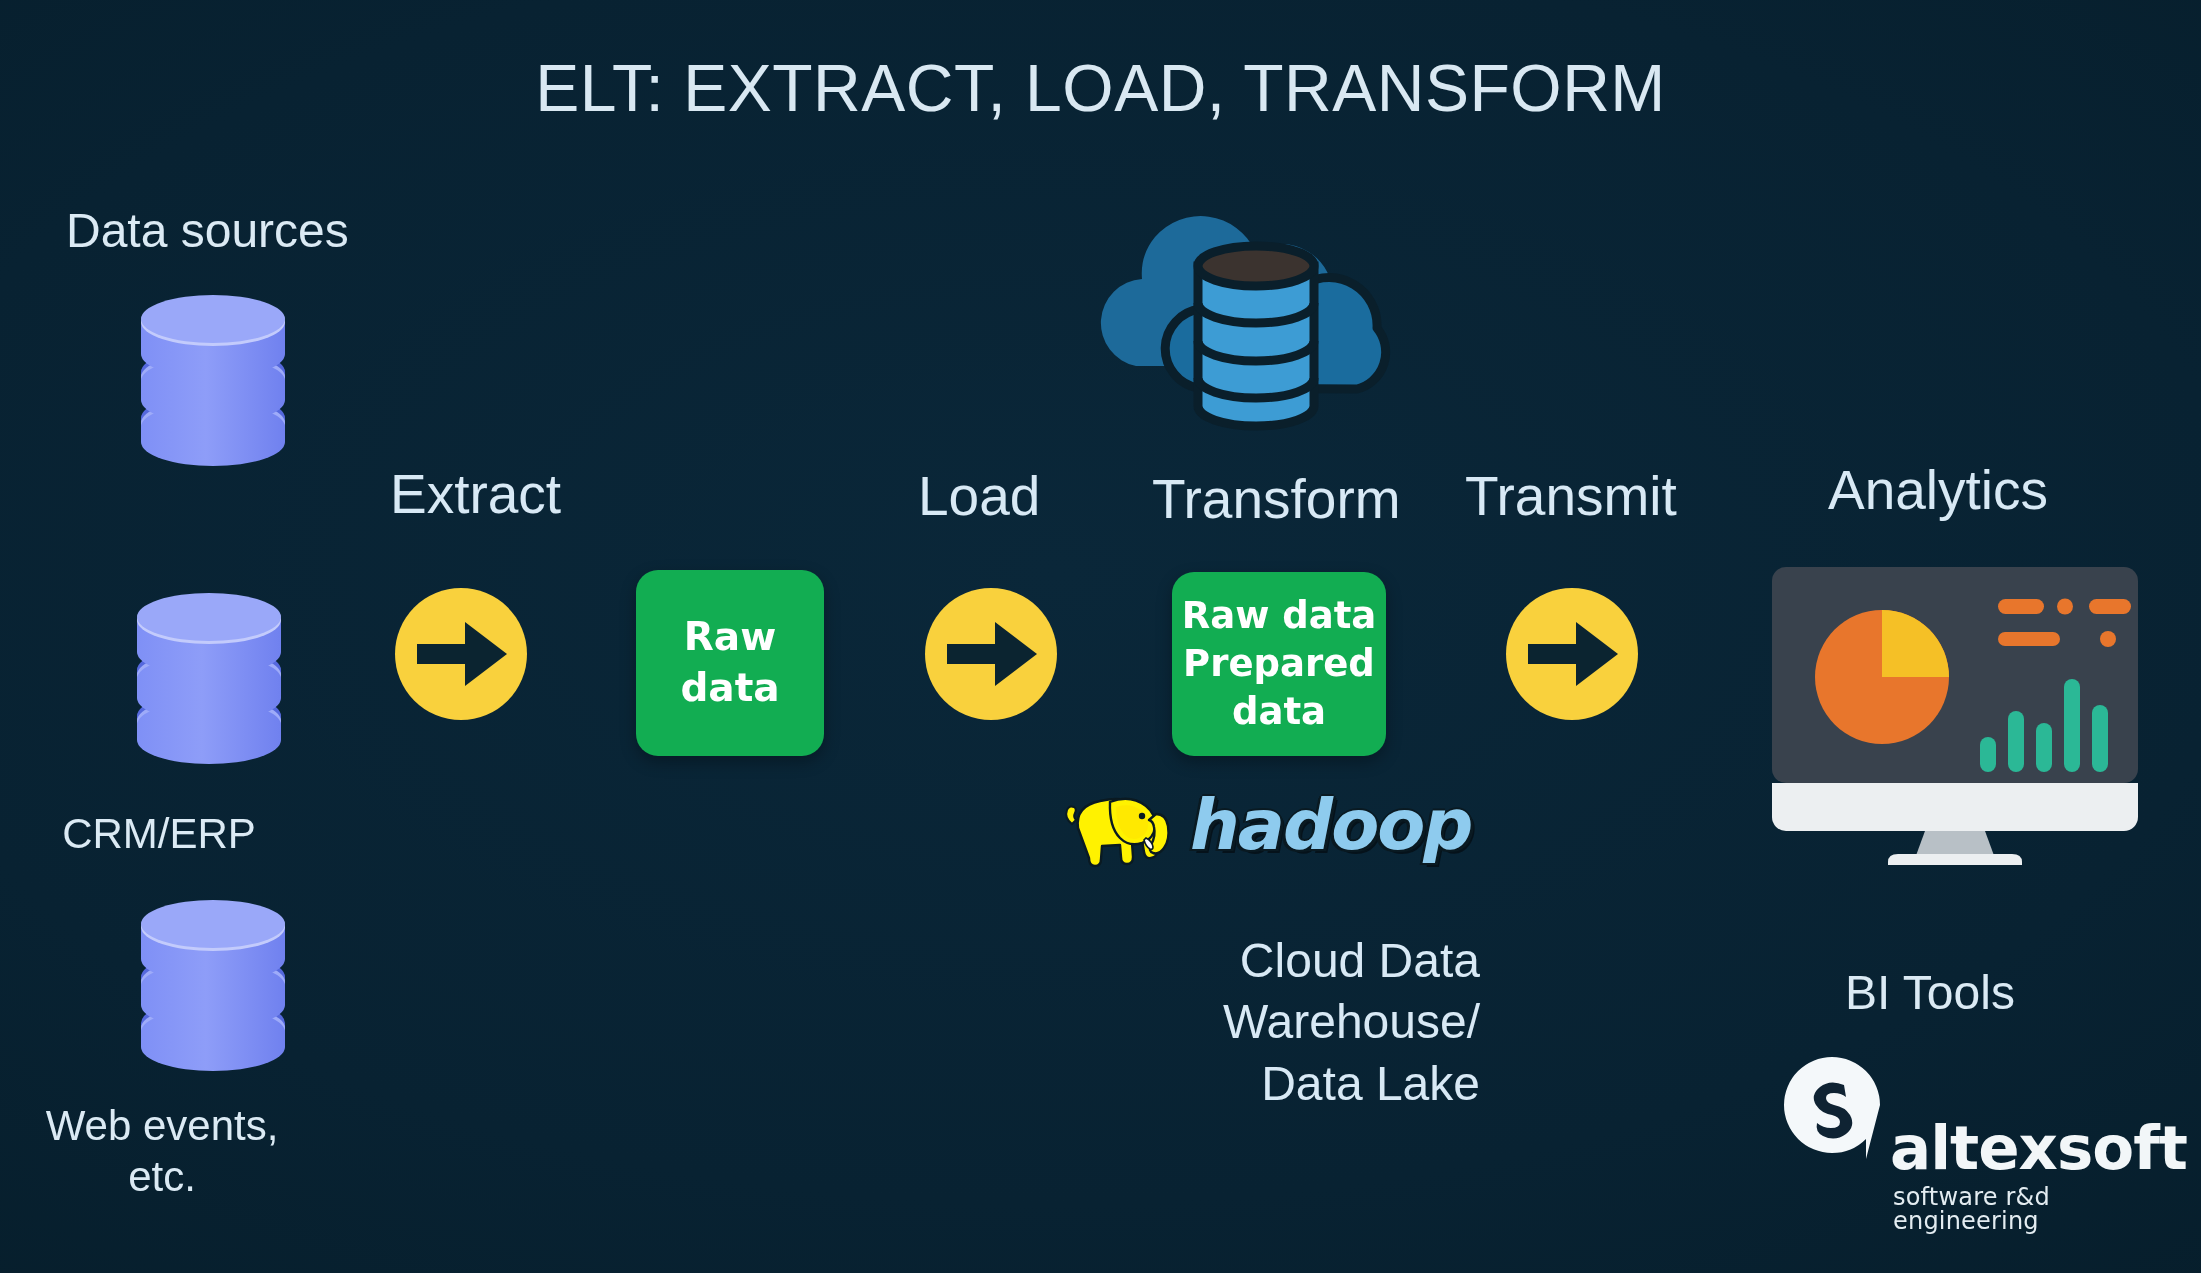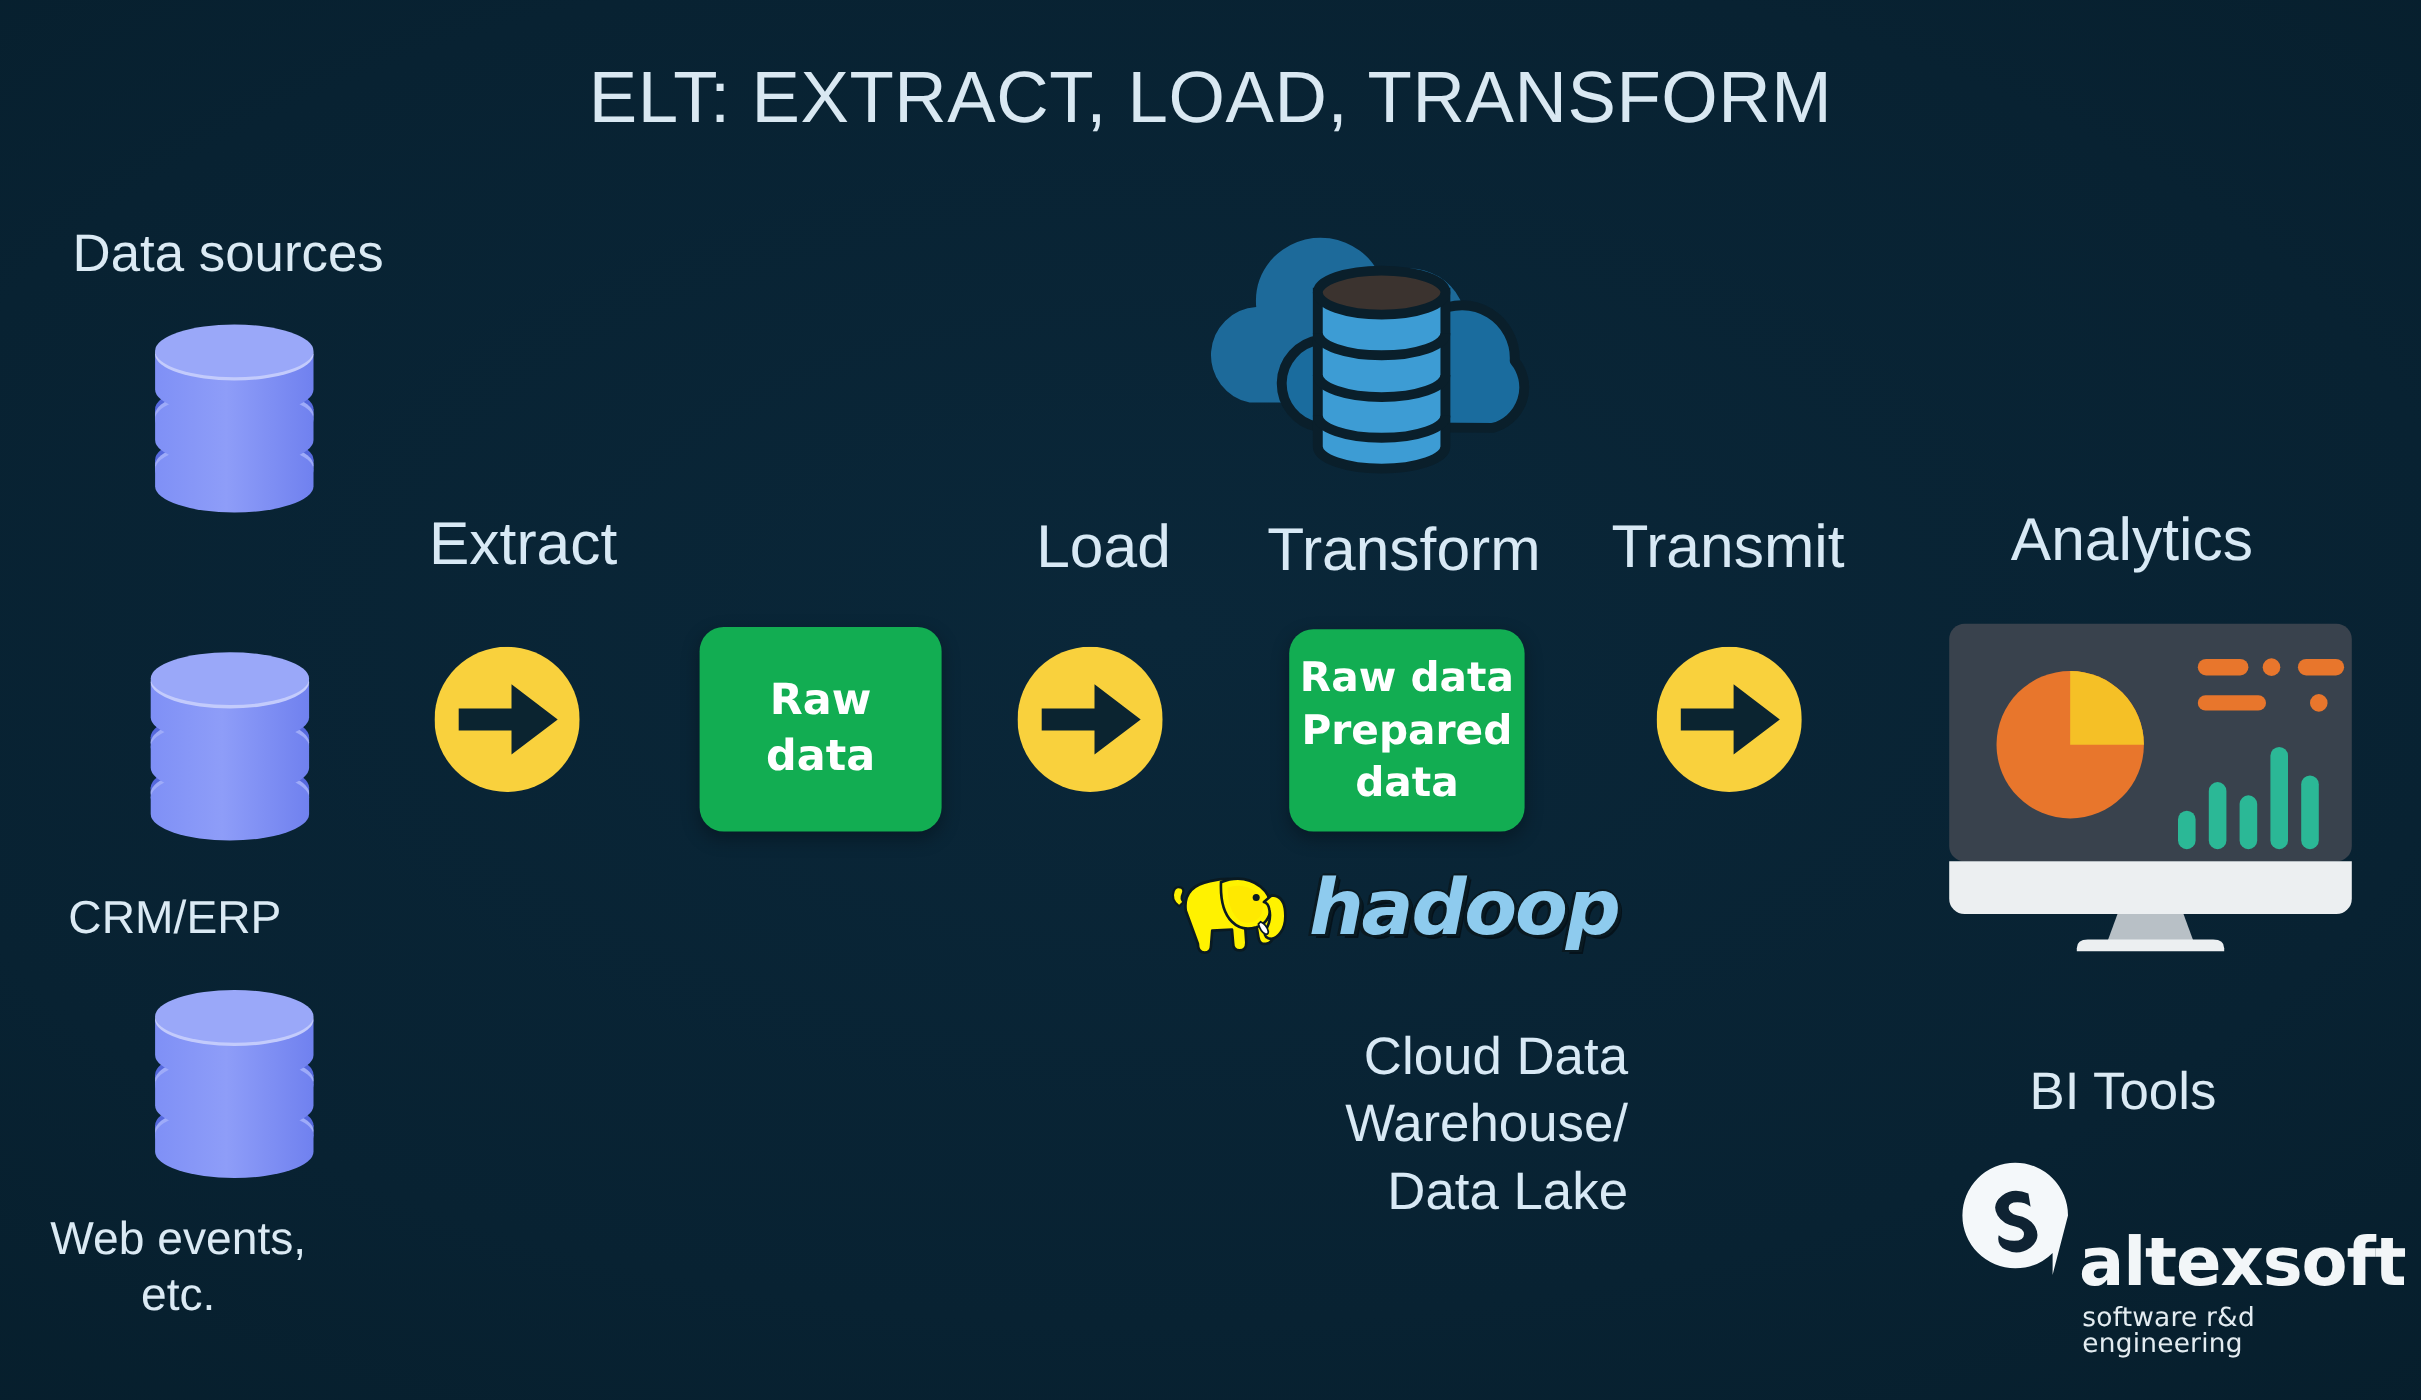--- a/index.html
+++ b/index.html
@@ -81,21 +81,21 @@
     text-align: center;
     box-shadow: 0 6px 16px rgba(0,0,0,0.30);
   }
   .green-box .gb-text {
     color: #ffffff;
     font-family: "DejaVu Sans", sans-serif;
     font-weight: 700;
     line-height: 1.30;
     white-space: pre-line;
   }
-  #greenbox1 { left: 636px; top: 570px; width: 220px; height: 186px; }
+  #greenbox1 { left: 636px; top: 570px; width: 188px; height: 186px; }
   #greenbox1 .gb-text { font-size: 39px; }
   #greenbox2 { left: 1172px; top: 572px; width: 214px; height: 184px; }
   #greenbox2 .gb-text { font-size: 37px; }
 
   
   #hadoop { left: 1060px; top: 790px; width: 400px; height: 80px; }
   #hadoop-text {
     position: absolute;
     left: 130px;
     top: -6px;
@@ -202,21 +202,21 @@
       <ellipse cx="80" cy="91" rx="72" ry="24" fill="url(#dbg1)"></ellipse>
       <path d="M8 32 L8 64 A72 24 0 0 0 152 64 L152 32 Z" fill="url(#dbg1)"></path>
       <ellipse cx="80" cy="32" rx="72" ry="24" fill="#c3cbfc"></ellipse>
       <ellipse cx="80" cy="29" rx="72" ry="24" fill="#9aa8f9"></ellipse>
     </svg>
   </div>
   <div class="abs src-label" style="left:22px; top:1100px; width:280px; white-space:pre-line;">Web events,
 etc.</div>
 
   <div class="abs stage-label" style="left:390px; top:462px;">Extract</div>
-  <div class="abs stage-label" style="left:918px; top:464px;margin-left:24px;">Load</div>
+  <div class="abs stage-label" style="left:918px; top:464px;">Load</div>
   <div class="abs stage-label" style="left:1152px; top:467px;">Transform</div>
   <div class="abs stage-label" style="left:1465px; top:464px;">Transmit</div>
   <div class="abs stage-label" style="left:1828px; top:458px;">Analytics</div>
 
   <div class="abs" style="left:395px; top:588px;">
     <svg class="arrow-circle" viewBox="0 0 132 132">
       <circle cx="66" cy="66" r="66" fill="#f9d13d"></circle>
       <path d="M22 56 L70 56 L70 34 L112 66 L70 98 L70 76 L22 76 Z" fill="#0b2430"></path>
     </svg>
   </div>

